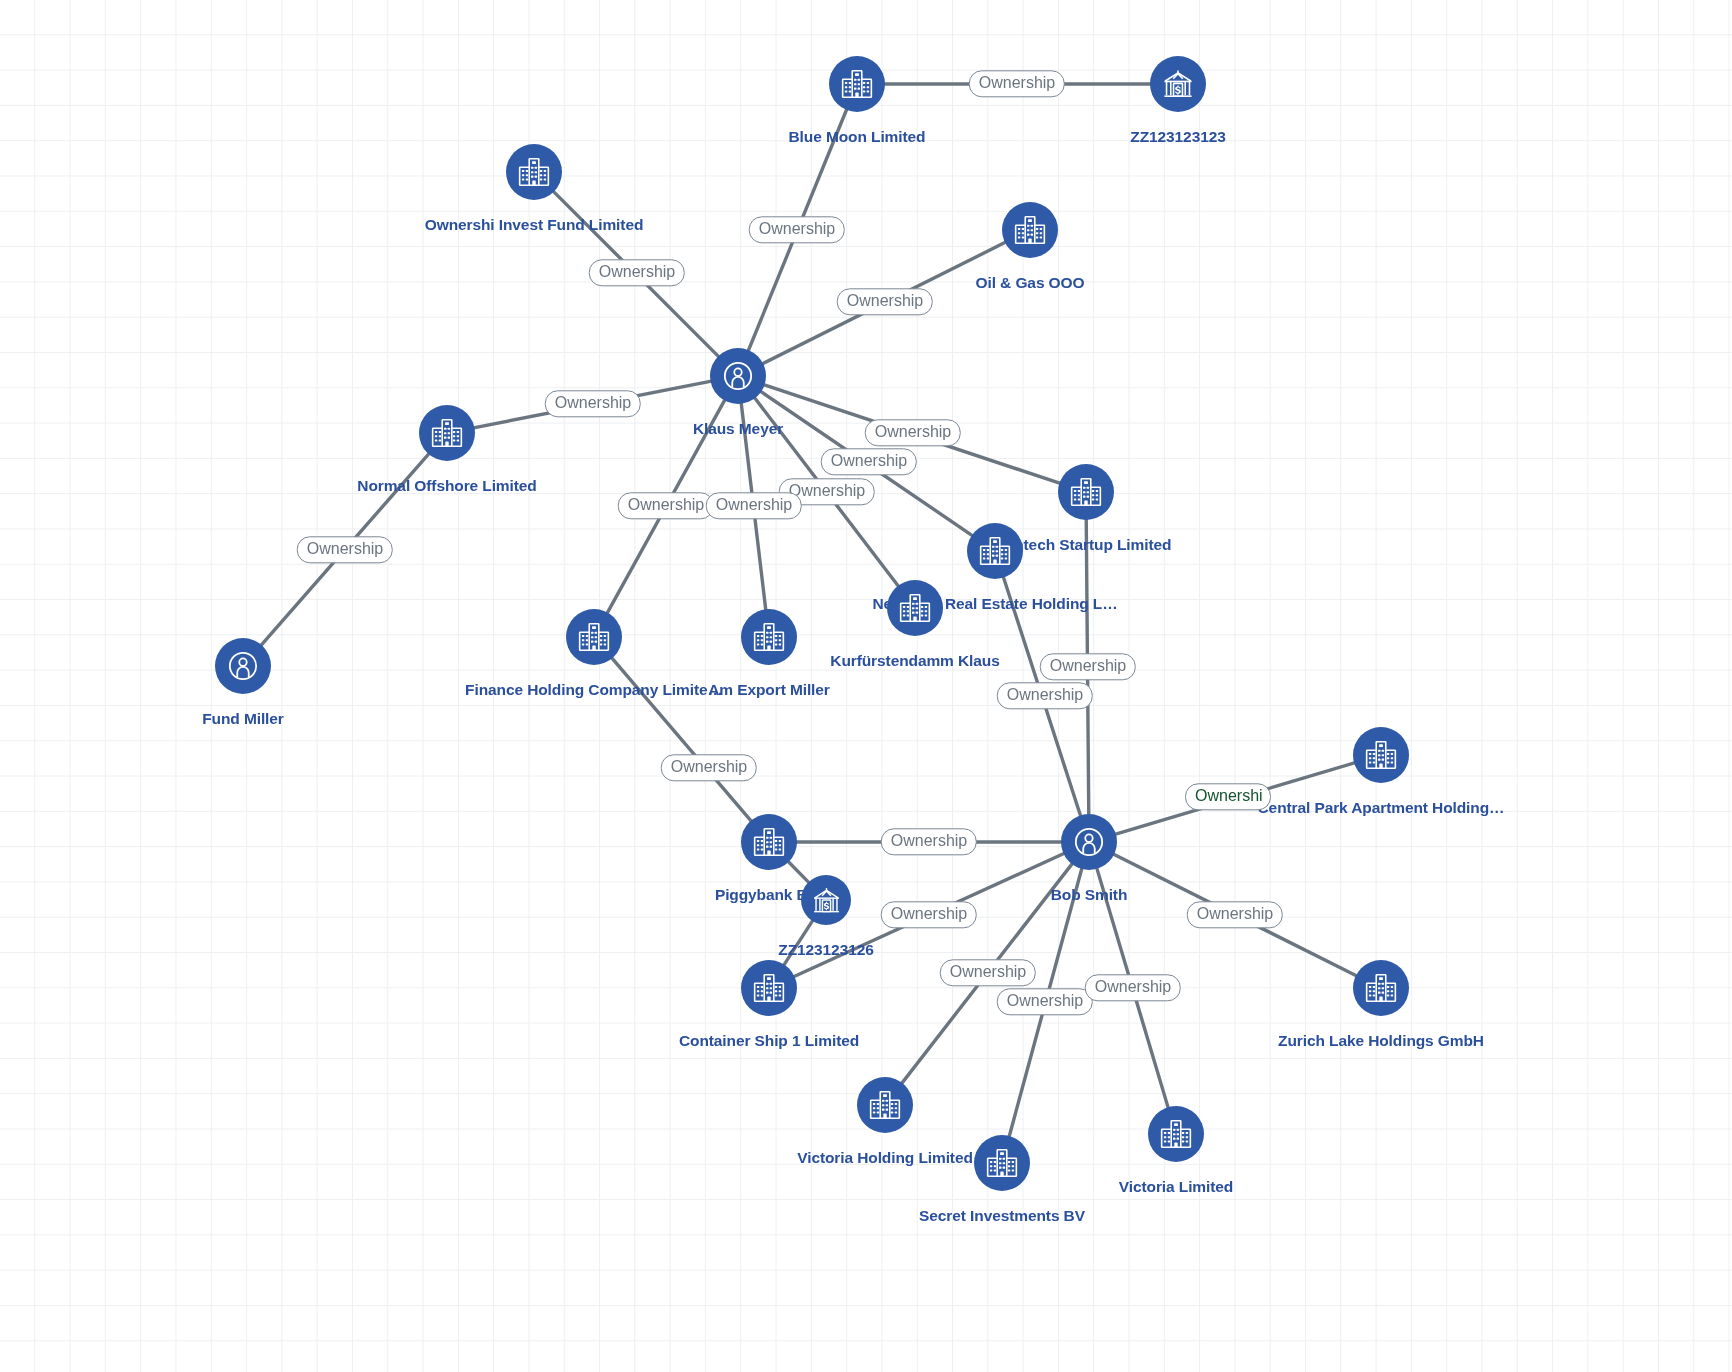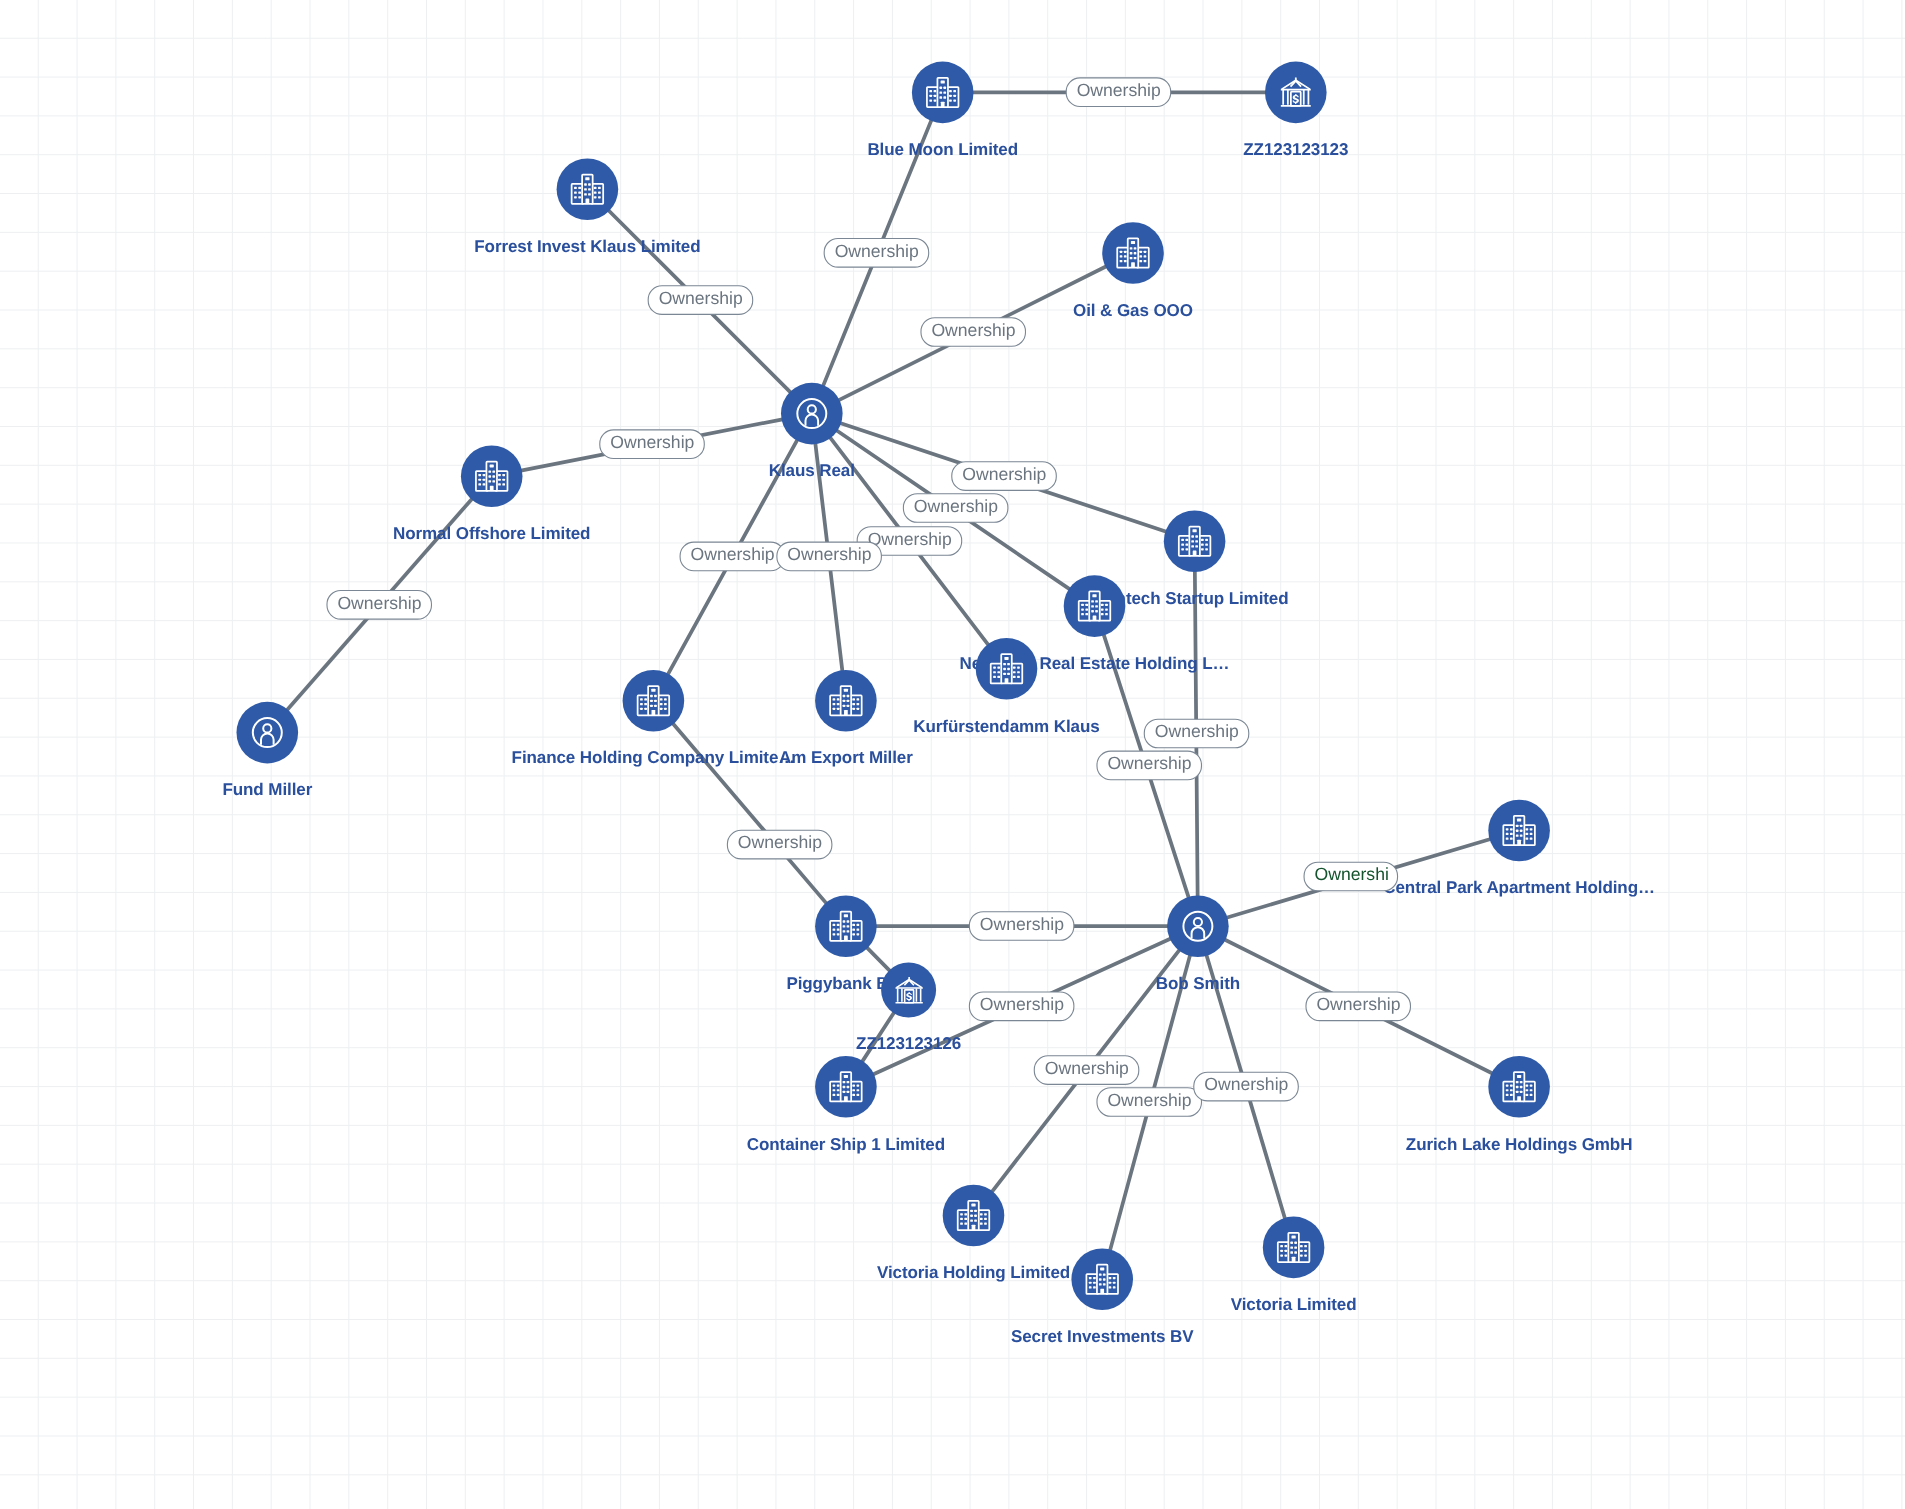--- a/index.html
+++ b/index.html
@@ -199,21 +199,21 @@
       <rect x="16.6" y="11" width="2.3" height="2" rx="0.5"></rect>
       <rect x="13.2" y="15.2" width="2.3" height="2" rx="0.5"></rect>
       <rect x="16.6" y="15.2" width="2.3" height="2" rx="0.5"></rect>
       <rect x="13.2" y="19.4" width="2.3" height="2" rx="0.5"></rect>
       <rect x="16.6" y="19.4" width="2.3" height="2" rx="0.5"></rect>
       <rect x="14.4" y="24" width="3.2" height="4.5" rx="0.4"></rect>
     </g>
   </svg>
           </span>
         </div>
-        <span class="node-label" style="top: 44px; color: rgb(42, 79, 156);">Forrest Invest Klaus Limited</span>
+        <span class="node-label" style="top: 44px; color: rgb(42, 79, 156);">Ownershi Invest Fund Limited</span>
       </div>
       <div class="node" style="left: 1030px; top: 230px;">
         <div class="node-circle" style="width: 56px; height: 56px; background: rgb(46, 90, 168);">
           <span>
             <svg width="34" height="34" viewBox="0 0 32 32" fill="none">
     <g stroke="#ffffff" stroke-width="1.5" fill="none">
       <rect x="2.5" y="11.5" width="10" height="17" rx="0.6"></rect>
       <rect x="19.5" y="11.5" width="10" height="17" rx="0.6"></rect>
       <rect x="11.5" y="3.5" width="9" height="25" rx="0.6" fill="#2e5aa8"></rect>
     </g>
@@ -247,21 +247,21 @@
       <div class="node" style="left: 738px; top: 376px;">
         <div class="node-circle" style="width: 56px; height: 56px; background: rgb(46, 90, 168);">
           <span>
             <svg width="34" height="34" viewBox="0 0 32 32" fill="none">
     <circle cx="16" cy="16" r="12.4" stroke="#ffffff" stroke-width="1.7" fill="none"></circle>
     <circle cx="16" cy="12.4" r="3.5" stroke="#ffffff" stroke-width="1.7" fill="none"></circle>
     <path d="M10.6 26.3 v-4.1 a5.4 5.4 0 0 1 10.8 0 v4.1" stroke="#ffffff" stroke-width="1.7" stroke-linejoin="round" fill="none"></path>
   </svg>
           </span>
         </div>
-        <span class="node-label" style="top: 44px; color: rgb(42, 79, 156);">Klaus Real</span>
+        <span class="node-label" style="top: 44px; color: rgb(42, 79, 156);">Klaus Meyer</span>
       </div>
       <div class="node" style="left: 447px; top: 433px;">
         <div class="node-circle" style="width: 56px; height: 56px; background: rgb(46, 90, 168);">
           <span>
             <svg width="34" height="34" viewBox="0 0 32 32" fill="none">
     <g stroke="#ffffff" stroke-width="1.5" fill="none">
       <rect x="2.5" y="11.5" width="10" height="17" rx="0.6"></rect>
       <rect x="19.5" y="11.5" width="10" height="17" rx="0.6"></rect>
       <rect x="11.5" y="3.5" width="9" height="25" rx="0.6" fill="#2e5aa8"></rect>
     </g>

